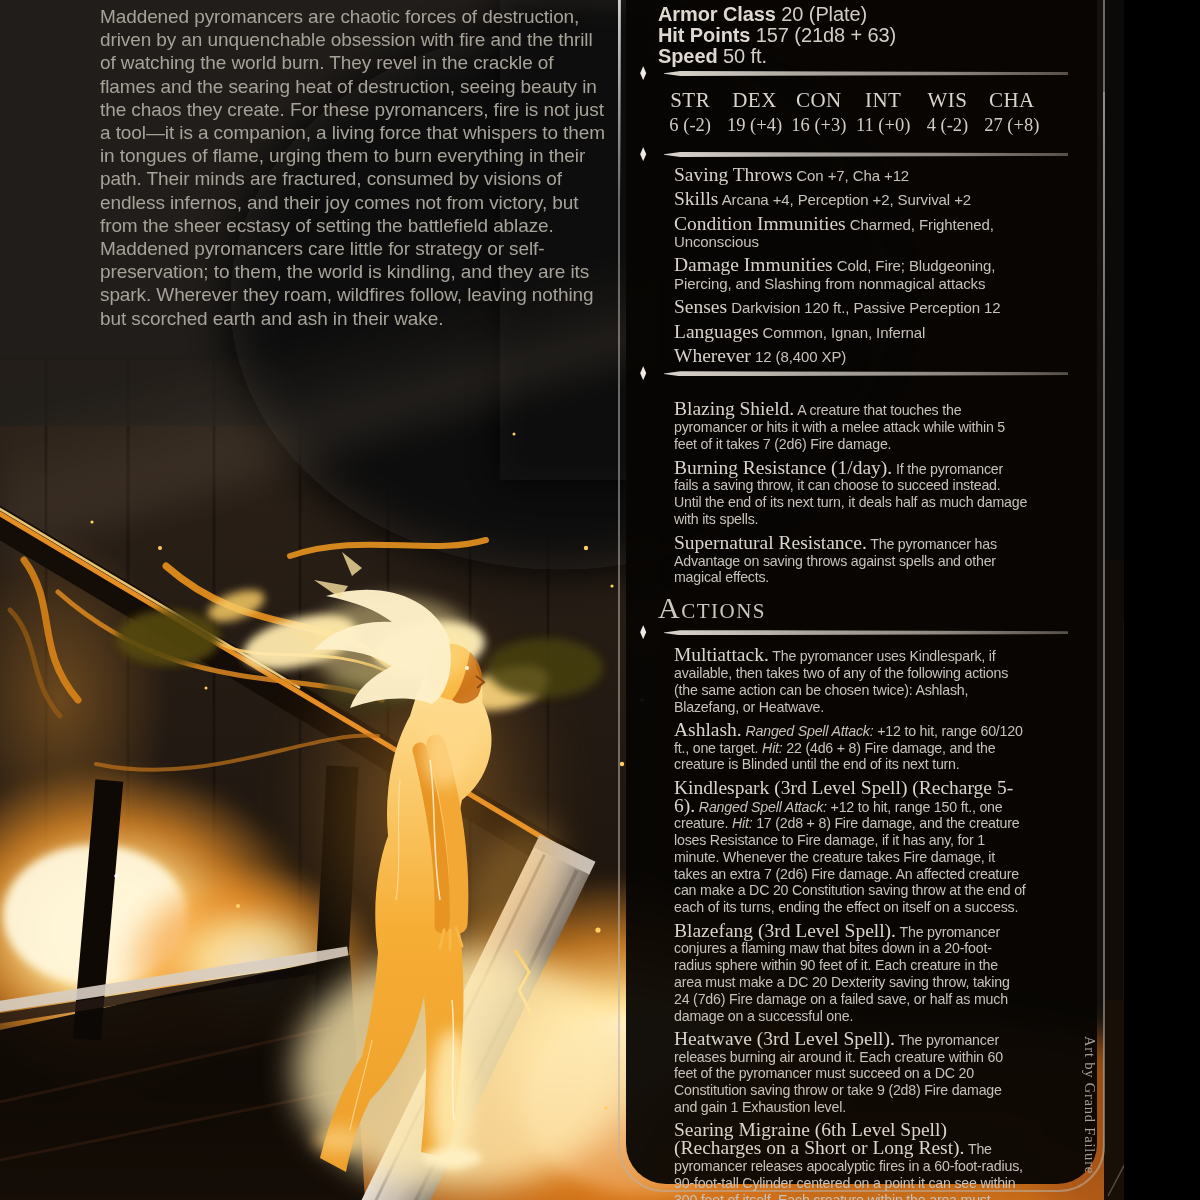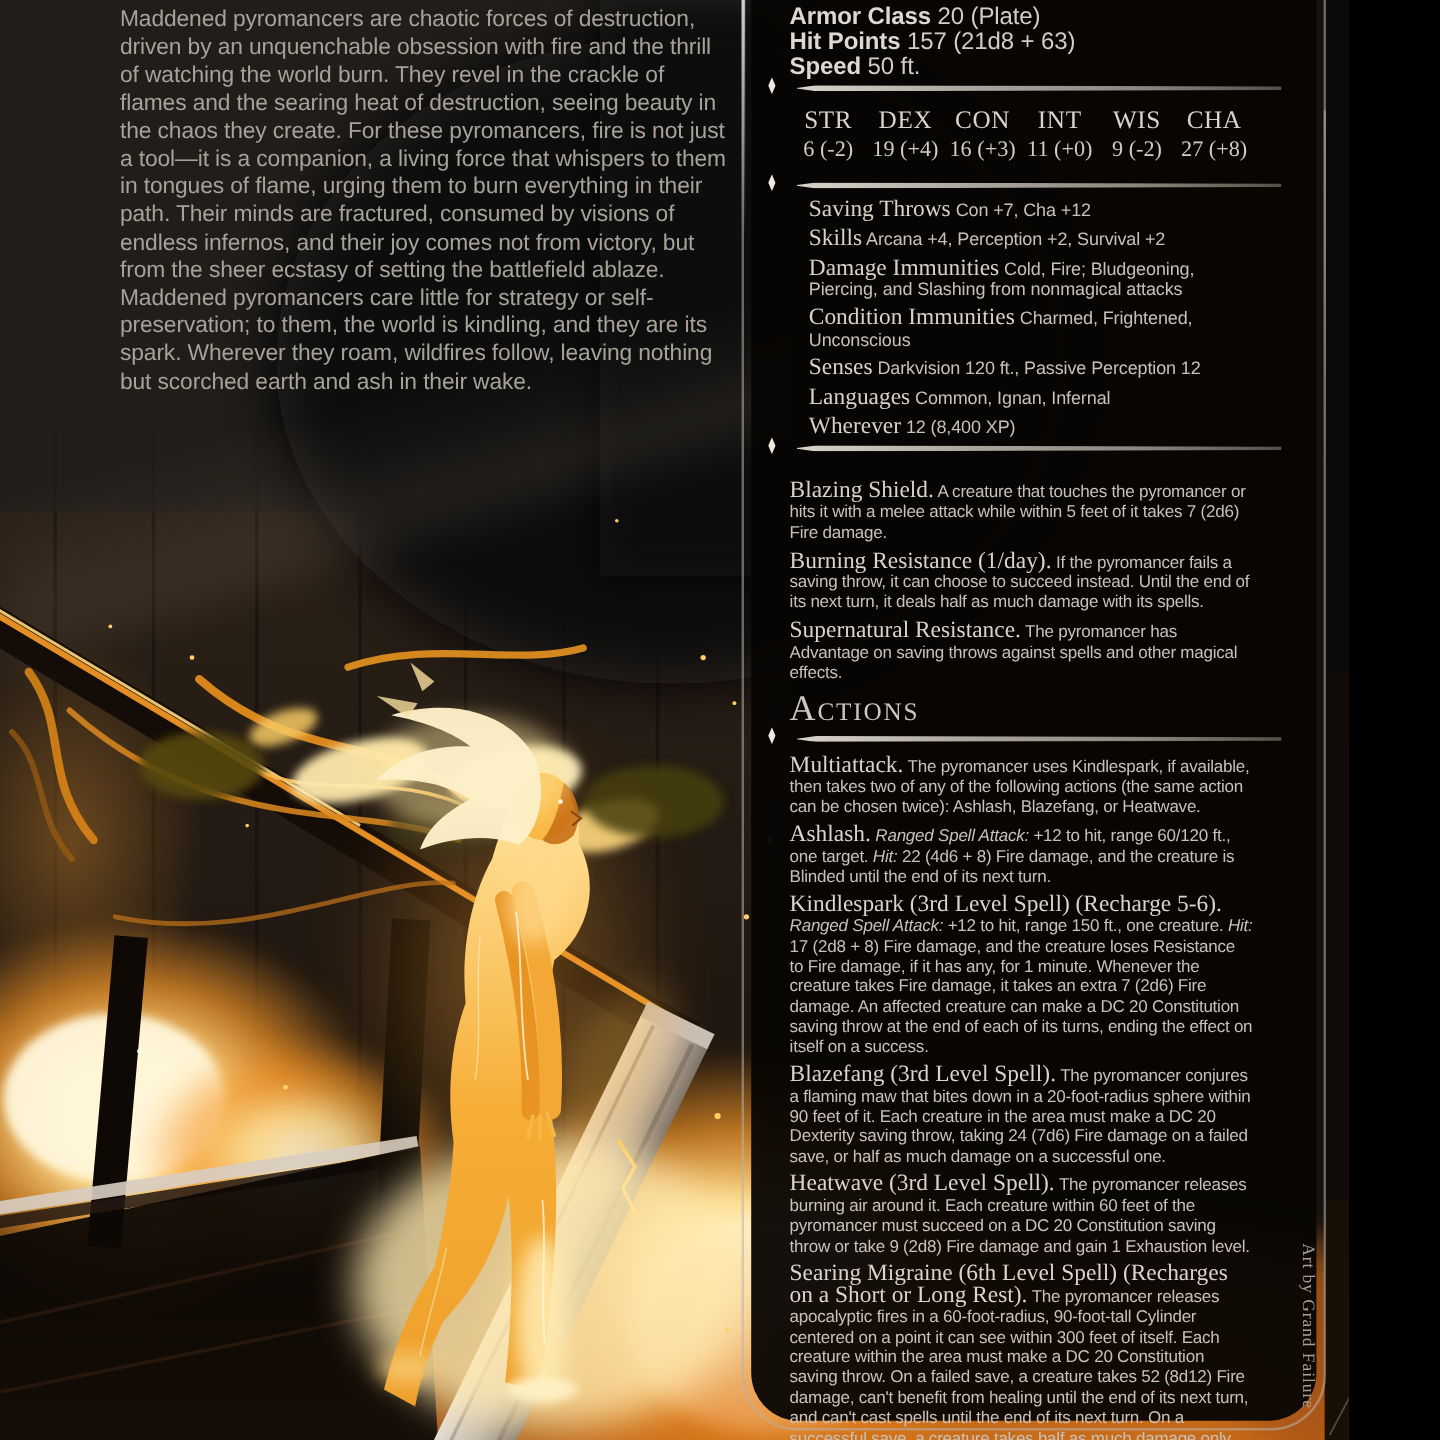--- a/index.html
+++ b/index.html
@@ -56,21 +56,21 @@
   .ab { flex:1; text-align:center; font-family:"Liberation Serif", serif; }
   .ab-name { font-size:21px; line-height:24px; letter-spacing:.5px; color:#d9d3cb;font-family:Liberation Serif, serif; }
   .ab-score { font-size:18.5px; line-height:27px; color:#d2ccc4; }
 
   .props { margin-top:9px; }
   .prop { line-height:17.6px; margin-bottom:5.7px; font-size:15px; color:#c7c1b9; letter-spacing:-0.1px;margin-left:16px; }
   .plabel { font-family:"Liberation Serif", serif; font-size:19.5px; color:#d8d2ca; letter-spacing:0; }
 
   .traits { margin-top:25px; }
   .para {
-    margin:0 0 7px; font-size:14.2px; line-height:16.8px;
+    margin:0 16px 7px; font-size:14.2px; line-height:16.8px;
     color:#c7c1b9; letter-spacing:-0.2px;
   }
   .tname { font-family:"Liberation Serif", serif; font-size:19.5px; letter-spacing:0; color:#dad4cc; }
   .it { font-style:italic; }
 
   .actions-title {
     margin:4px 0 0; font-family:"Liberation Serif", serif; font-weight:normal;
     font-variant:small-caps; font-size:30px; line-height:30px; letter-spacing:1.5px;
     color:#cdc7bf;
   }
@@ -292,38 +292,38 @@
           <div class="ab">
             <div class="ab-name">CON</div>
             <div class="ab-score">16 (+3)</div>
           </div>
           <div class="ab">
             <div class="ab-name">INT</div>
             <div class="ab-score">11 (+0)</div>
           </div>
           <div class="ab">
             <div class="ab-name">WIS</div>
-            <div class="ab-score">9 (-2)</div>
+            <div class="ab-score">4 (-2)</div>
           </div>
           <div class="ab">
             <div class="ab-name">CHA</div>
             <div class="ab-score">27 (+8)</div>
           </div>
         </div>
 
       <div class="divider d2">
         <span class="diamond">♦</span>
         <span class="blade"></span>
       </div>
 
       <div class="props" id="props">
           <div class="prop"><span class="plabel">Saving Throws</span> <span class="pvalue">Con +7, Cha +12</span></div>
           <div class="prop"><span class="plabel">Skills</span> <span class="pvalue">Arcana +4, Perception +2, Survival +2</span></div>
+          <div class="prop"><span class="plabel">Condition Immunities</span> <span class="pvalue">Charmed, Frightened, Unconscious</span></div>
           <div class="prop"><span class="plabel">Damage Immunities</span> <span class="pvalue">Cold, Fire; Bludgeoning, Piercing, and Slashing from nonmagical attacks</span></div>
-          <div class="prop"><span class="plabel">Condition Immunities</span> <span class="pvalue">Charmed, Frightened, Unconscious</span></div>
           <div class="prop"><span class="plabel">Senses</span> <span class="pvalue">Darkvision 120 ft., Passive Perception 12</span></div>
           <div class="prop"><span class="plabel">Languages</span> <span class="pvalue">Common, Ignan, Infernal</span></div>
           <div class="prop"><span class="plabel">Wherever</span> <span class="pvalue">12 (8,400 XP)</span></div>
         </div>
 
       <div class="divider d3">
         <span class="diamond">♦</span>
         <span class="blade"></span>
       </div>
 

